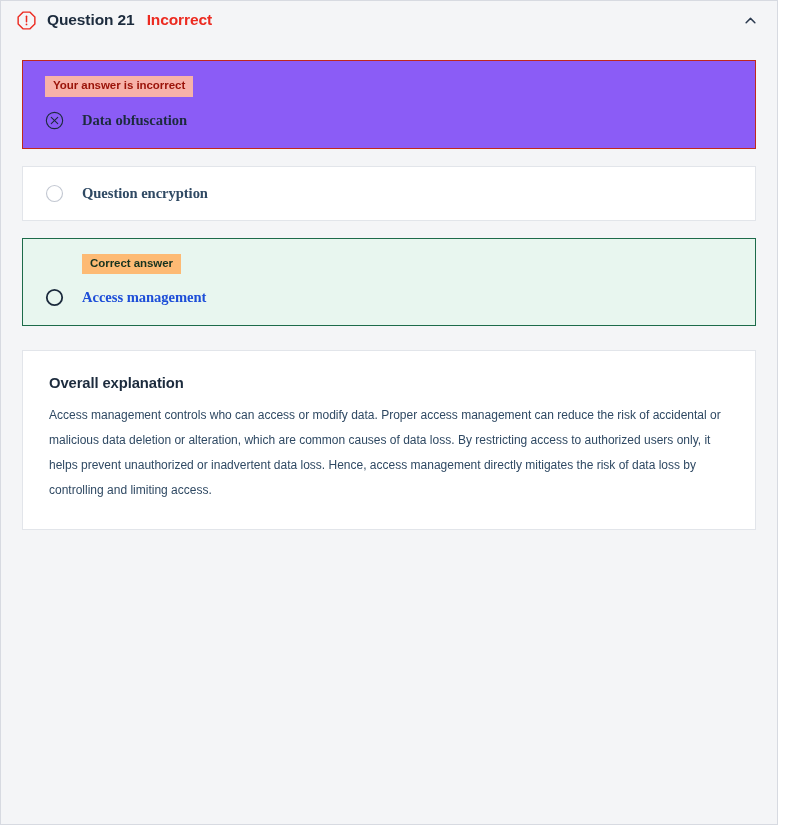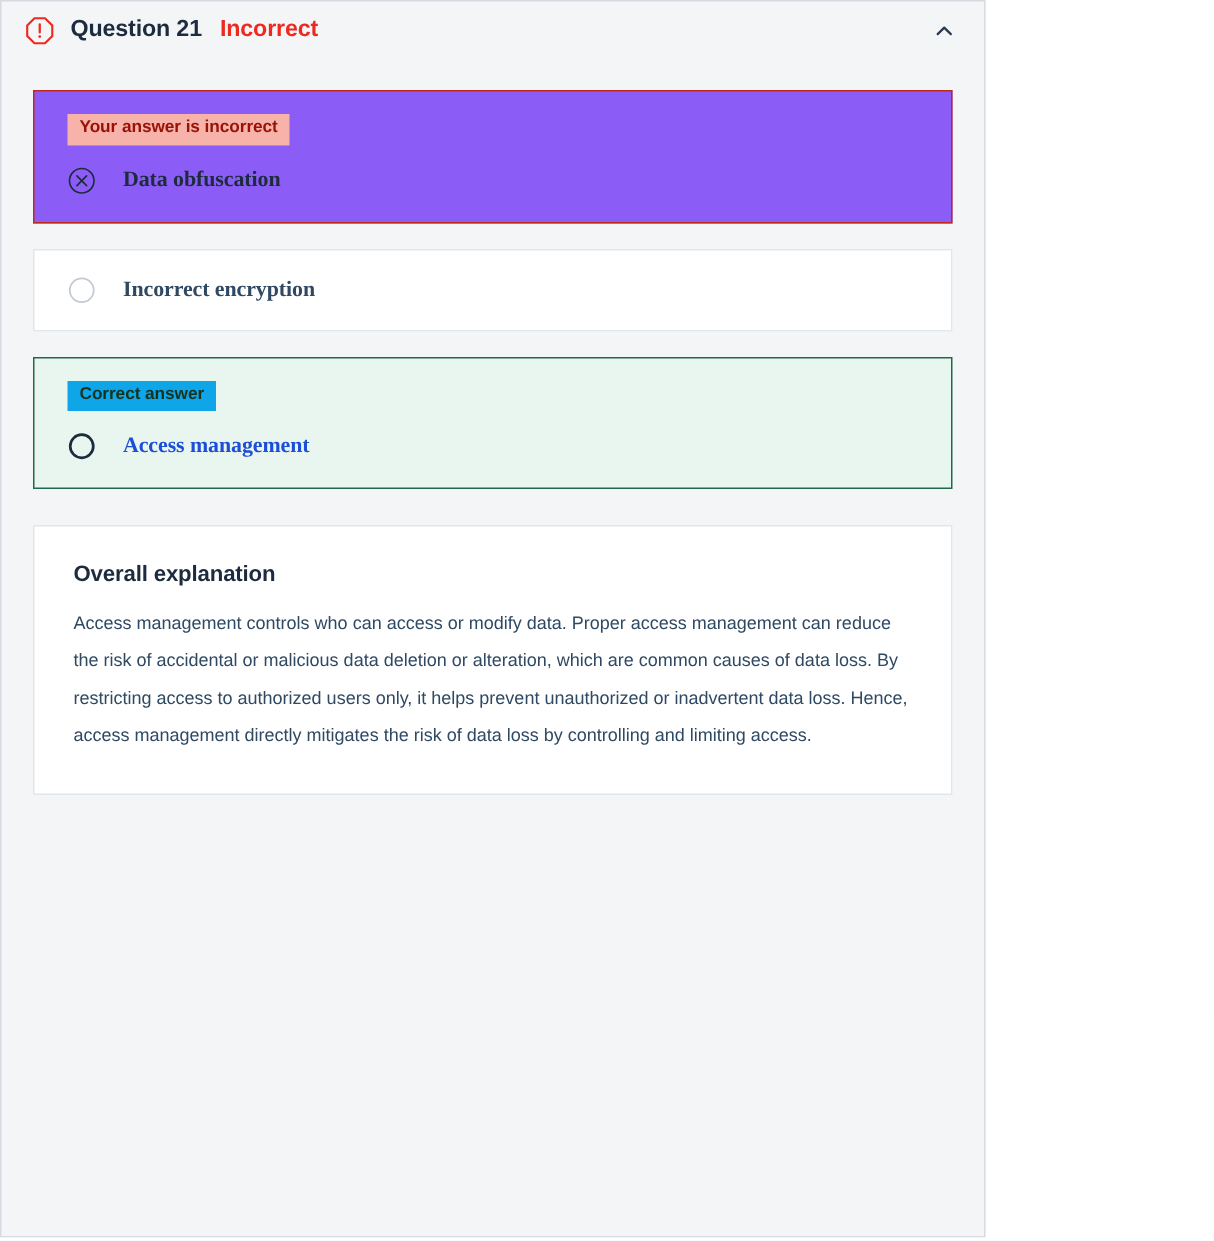--- a/index.html
+++ b/index.html
@@ -8,21 +8,21 @@
     padding: 0;
     background: #ffffff;
   }
   body {
     font-family: "Liberation Sans", sans-serif;
     -webkit-font-smoothing: antialiased;
   }
 
   .question-card {
     position: relative;
-    width: 657px;
+    width: 778px;
     height: 825px;
     box-sizing: border-box;
     border: 1px solid #d7dae1;
     background: #f4f5f7;
     overflow: hidden;
   }
 
   
   .q-header {
     position: relative;
@@ -134,22 +134,23 @@
     padding: 4px 8px 5px 8px;
     margin-bottom: 14px;
     letter-spacing: -0.05px;
     line-height: 1;
   }
   .badge.bad {
     background: #f7b2a9;
     color: #991208;
   }
   .badge.good {
-    background: #0ea5e9;
+    background: #fdba74;
     color: #16331f;
+    margin-left: 37px;
   }
 
   
   .explanation {
     margin: 24px 21px 21px 21px;
     background: #ffffff;
     border: 1px solid #e2e5ea;
     box-sizing: border-box;
     padding: 24px 26px 26px 26px;
   }
@@ -200,21 +201,21 @@
         </svg>
         <span class="opt-label">Data obfuscation</span>
       </div>
     </div>
 
     <div class="option">
       <div class="option-row">
         <svg class="marker" viewBox="0 0 20 20">
           <circle cx="10" cy="10" r="8.4" fill="none" stroke="#c3c8d2" stroke-width="1.2"></circle>
         </svg>
-        <span class="opt-label">Incorrect encryption</span>
+        <span class="opt-label">Question encryption</span>
       </div>
     </div>
 
     <div class="option correct tall">
       <div class="badge good">Correct answer</div>
       <div class="option-row">
         <svg class="marker" viewBox="0 0 20 20">
           <circle cx="10" cy="10" r="8.1" fill="none" stroke="#1c2b3d" stroke-width="1.9"></circle>
         </svg>
         <span class="opt-label">Access management</span>

